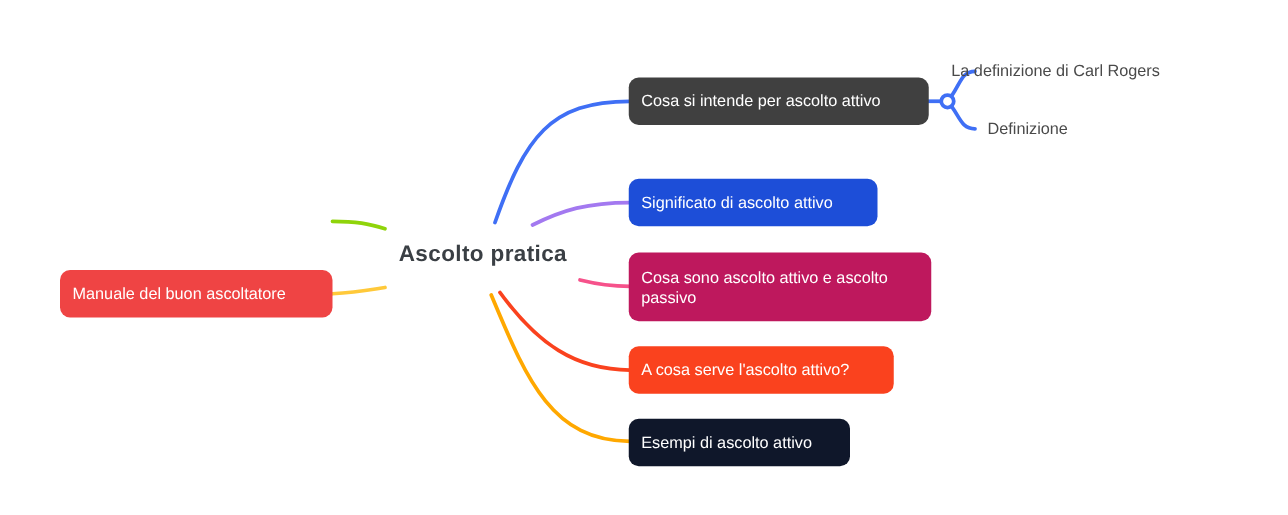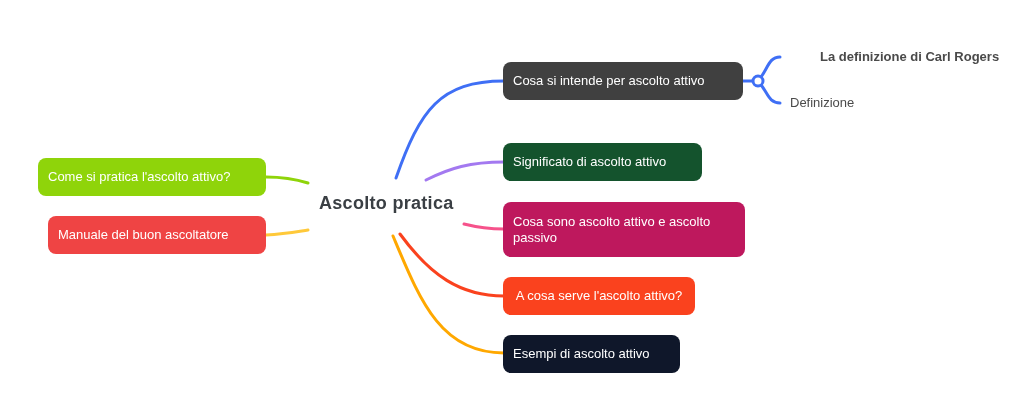--- a/index.html
+++ b/index.html
@@ -38,44 +38,41 @@
     <path d="M308 230 C 295 232, 285 234, 266 235" stroke="#ffc93a" stroke-width="3" fill="none" stroke-linecap="round"></path>
 
     <path d="M758 81 C 768 70, 768 57, 780 57" stroke="#3f6ff5" stroke-width="3" fill="none" stroke-linecap="round"></path>
     <path d="M758 81 C 768 92, 768 103, 780 103" stroke="#3f6ff5" stroke-width="3" fill="none" stroke-linecap="round"></path>
     <line x1="742" y1="81" x2="752" y2="81" stroke="#3f6ff5" stroke-width="3"></line>
     <circle cx="758" cy="81" r="5" fill="#ffffff" stroke="#3f6ff5" stroke-width="3"></circle>
   </svg>
 
   <div class="central">Ascolto pratica</div>
 
-  <div class="node" style="left:38px; top:158px; width:228px; height:38px; background:#8fd40a;">
-    <span>Come si pratica l'ascolto attivo?</span>
-  </div>
 
   <div class="node" style="left:48px; top:216px; width:218px; height:38px; background:#ef4444;">
     <span>Manuale del buon ascoltatore</span>
   </div>
 
   <div class="node" style="left:503px; top:62px; width:240px; height:38px; background:#404040;">
     <span>Cosa si intende per ascolto attivo</span>
   </div>
 
-  <div class="leaf" style="left:820px; top:49px;font-weight:bold;">La definizione di Carl Rogers</div>
+  <div class="leaf" style="left:761px; top:49px;">La definizione di Carl Rogers</div>
   <div class="leaf" style="left:790px; top:95px;text-align:right;">Definizione</div>
 
-  <div class="node" style="left:503px; top:143px; width:199px; height:38px; background:#14532d;">
+  <div class="node" style="left:503px; top:143px; width:199px; height:38px; background:#1d4ed8;">
     <span>Significato di ascolto attivo</span>
   </div>
 
   <div class="node" style="left:503px; top:202px; width:242px; height:55px; background:#be185d;">
     <span>Cosa sono ascolto attivo e ascolto passivo</span>
   </div>
 
-  <div class="node" style="left:503px; top:277px; width:192px; height:38px; background:#fa421e;justify-content:center;">
+  <div class="node" style="left:503px; top:277px; width:212px; height:38px; background:#fa421e;">
     <span>A cosa serve l'ascolto attivo?</span>
   </div>
 
   <div class="node" style="left:503px; top:335px; width:177px; height:38px; background:#0f172a;">
     <span>Esempi di ascolto attivo</span>
   </div>
 
 </div>
 
 </body></html>

